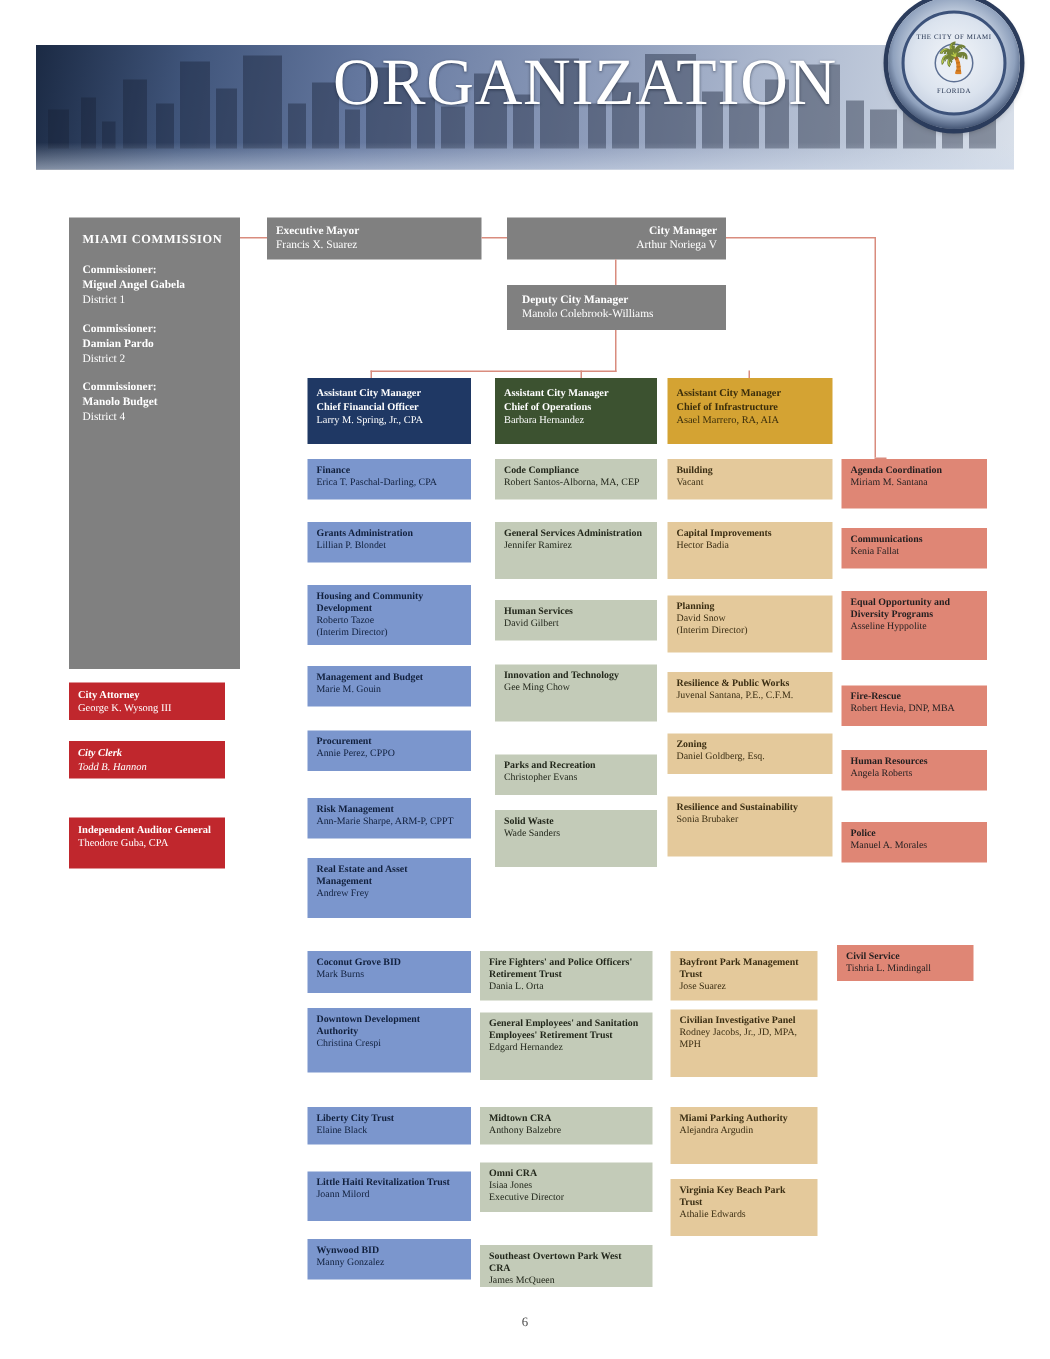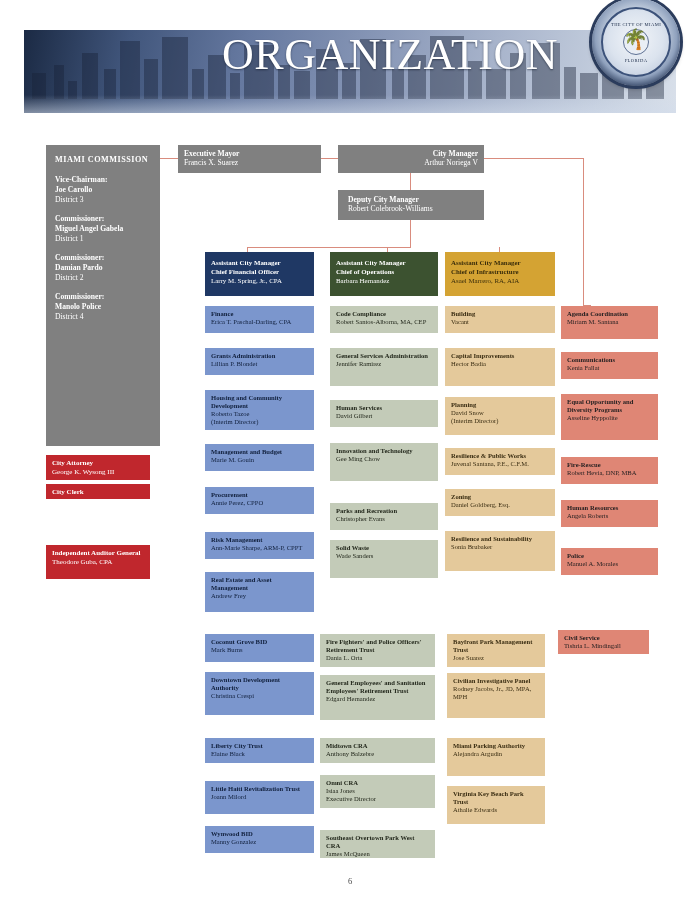--- a/index.html
+++ b/index.html
@@ -137,54 +137,49 @@
     <div class="inner"></div>
     <div class="palm">🌴</div>
     <div class="st bot">FLORIDA</div>
   </div>
 </div>
 
 <div id="commission">
   <div class="head">MIAMI COMMISSION</div>
   <div id="commission-members">
       <div class="grp">
-        <div class="role">Vice-Chairman:</div>
-        <div class="nm">Joe Carollo</div>
-        <div class="dist">District 3</div>
-      </div>
-      <div class="grp">
         <div class="role">Commissioner:</div>
         <div class="nm">Miguel Angel Gabela</div>
         <div class="dist">District 1</div>
       </div>
       <div class="grp">
         <div class="role">Commissioner:</div>
         <div class="nm">Damian Pardo</div>
         <div class="dist">District 2</div>
       </div>
       <div class="grp">
         <div class="role">Commissioner:</div>
-        <div class="nm">Manolo Police</div>
+        <div class="nm">Manolo Budget</div>
         <div class="dist">District 4</div>
       </div>
     </div>
 </div>
 
 <div id="gen-root">
     <div class="box gray" style="left: 178px; top: 145px; width: 143px; height: 28px; font-size: 7.6px; line-height: 1.22;">
       <span class="ttl">Executive Mayor</span>
       <span class="sub">Francis X. Suarez</span>
     </div>
     <div class="box gray" style="left: 338px; top: 145px; width: 146px; height: 28px; font-size: 7.6px; line-height: 1.22; text-align: right;">
       <span class="ttl">City Manager</span>
       <span class="sub">Arthur Noriega V</span>
     </div>
     <div class="box gray" style="left: 338px; top: 190px; width: 146px; height: 30px; font-size: 7.6px; line-height: 1.22; padding: 5px 6px 4px 10px;">
       <span class="ttl">Deputy City Manager</span>
-      <span class="sub">Robert Colebrook-Williams</span>
+      <span class="sub">Manolo Colebrook-Williams</span>
     </div>
     <div class="ln" style="left: 160px; top: 158px; width: 18px; height: 1.2px;"></div>
     <div class="ln" style="left: 321px; top: 158px; width: 17px; height: 1.2px;"></div>
     <div class="ln" style="left: 410px; top: 173px; width: 1.2px; height: 17px;"></div>
     <div class="ln" style="left: 410px; top: 220px; width: 1.2px; height: 28px;"></div>
     <div class="ln" style="left: 247px; top: 247px; width: 164px; height: 1.2px;"></div>
     <div class="ln" style="left: 247px; top: 247px; width: 1.2px; height: 9px;"></div>
     <div class="ln" style="left: 387px; top: 247px; width: 1.2px; height: 9px;"></div>
     <div class="ln" style="left: 499px; top: 247px; width: 1.2px; height: 9px;"></div>
     <div class="ln" style="left: 484px; top: 158px; width: 100px; height: 1.2px;"></div>
@@ -304,21 +299,21 @@
       <span class="sub">Angela Roberts</span>
     </div>
     <div class="box salmon" style="left: 561px; top: 548px; width: 97px; height: 27px; font-size: 6.6px; line-height: 1.2;">
       <span class="ttl">Police</span>
       <span class="sub">Manuel A. Morales</span>
     </div>
     <div class="box red" style="left: 46px; top: 455px; width: 104px; height: 25px; font-size: 7px; line-height: 1.22;">
       <span class="ttl">City Attorney</span>
       <span class="sub">George K. Wysong III</span>
     </div>
-    <div class="box red" style="left: 46px; top: 484px; width: 104px; height: 15px; font-size: 7px; line-height: 1.22;">
+    <div class="box red" style="left: 46px; top: 494px; width: 104px; height: 25px; font-size: 7px; line-height: 1.22; font-style: italic;">
       <span class="ttl">City Clerk</span>
       <span class="sub">Todd B. Hannon</span>
     </div>
     <div class="box red" style="left: 46px; top: 545px; width: 104px; height: 34px; font-size: 7px; line-height: 1.22;">
       <span class="ttl">Independent Auditor General</span>
       <span class="sub">Theodore Guba, CPA</span>
     </div>
     <div class="box blue" style="left: 205px; top: 634px; width: 109px; height: 28px; font-size: 6.6px; line-height: 1.2;">
       <span class="ttl">Coconut Grove BID</span>
       <span class="sub">Mark Burns</span>

